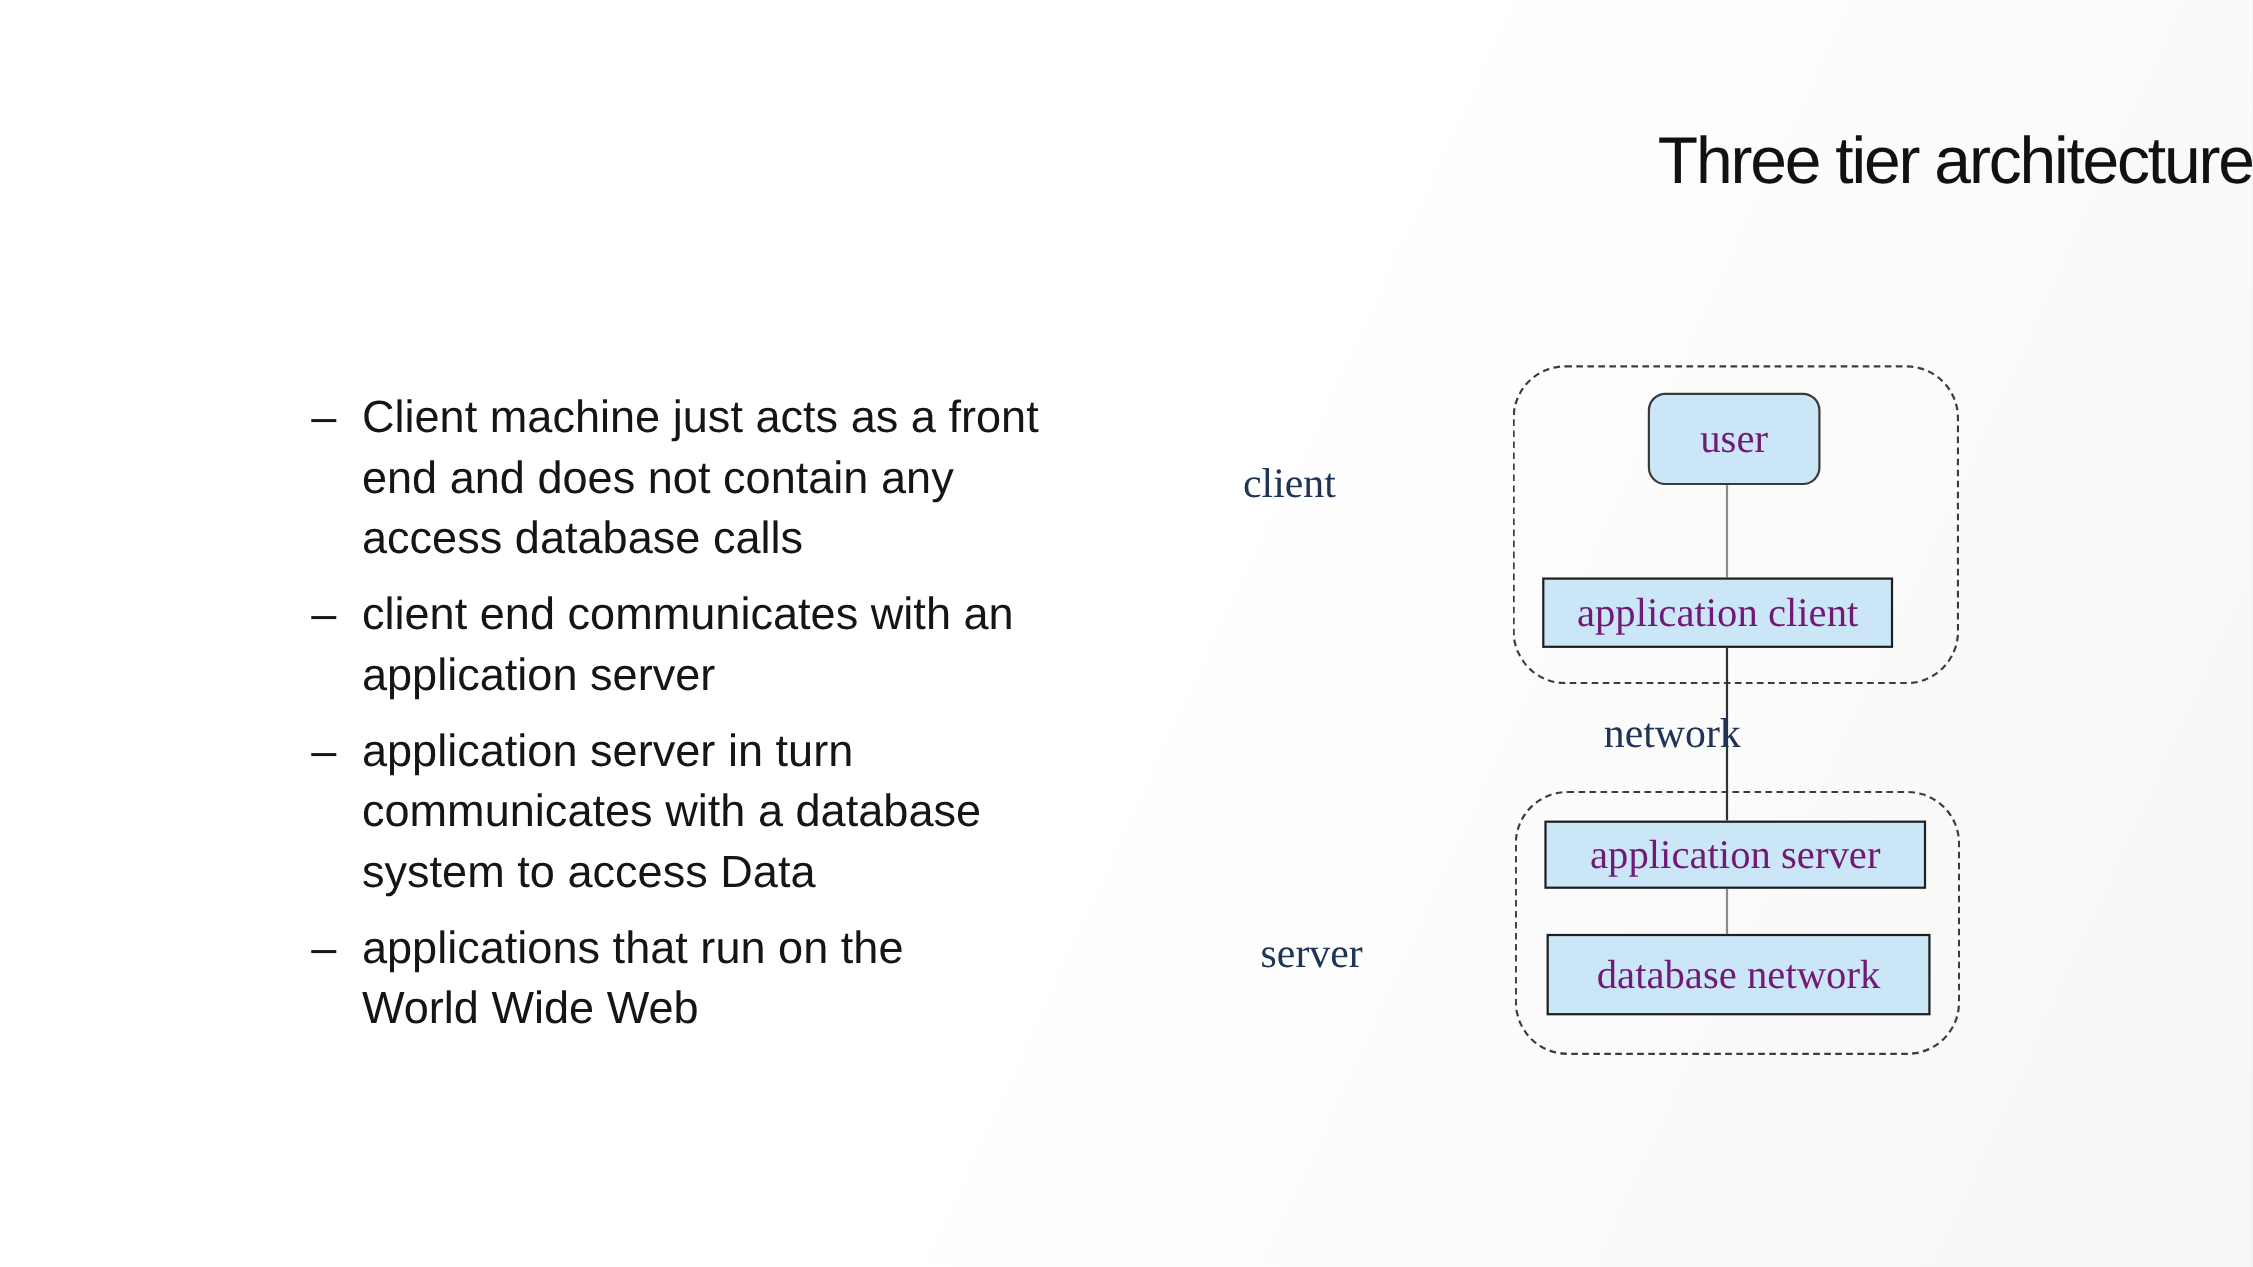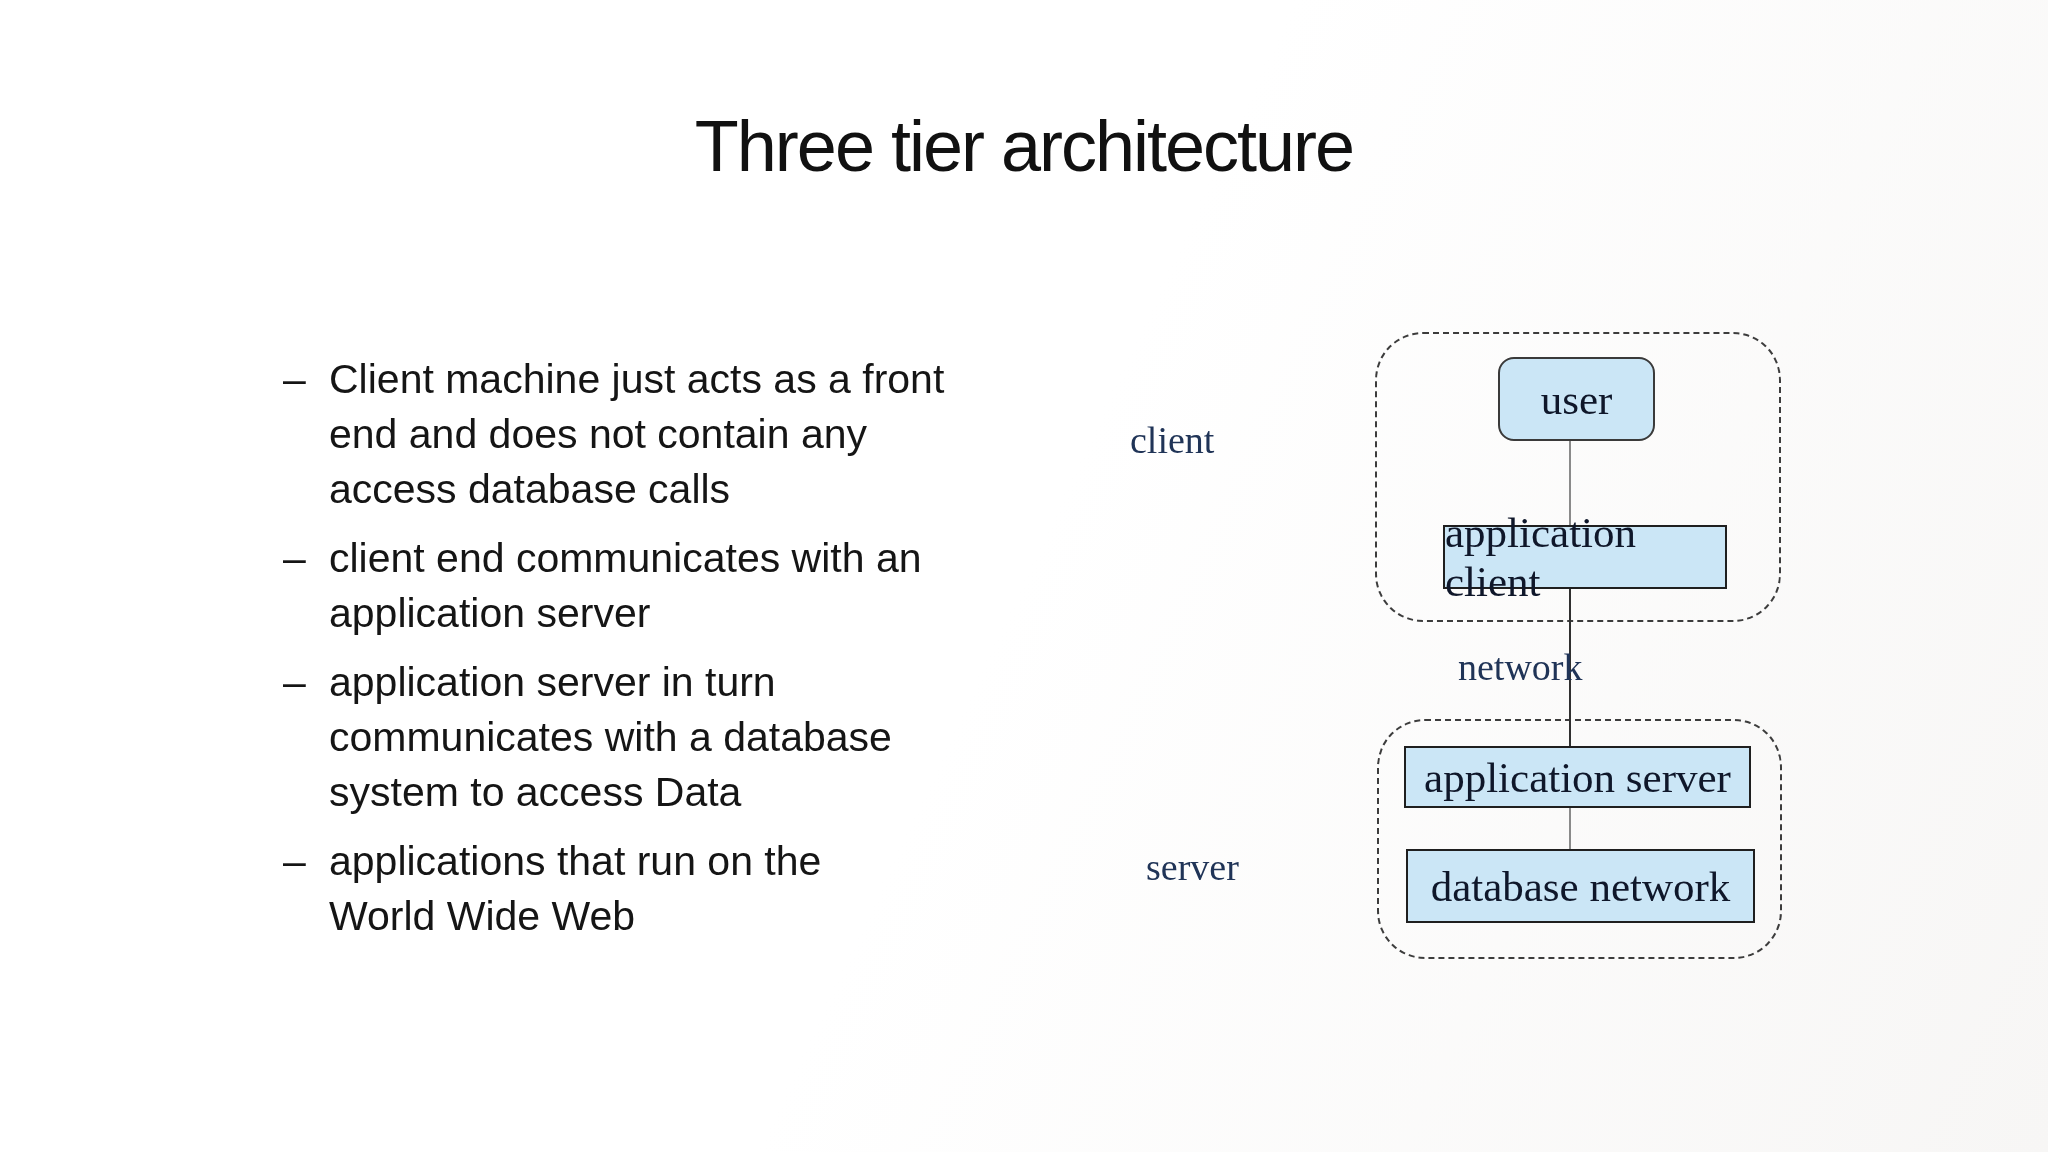--- a/index.html
+++ b/index.html
@@ -8,22 +8,22 @@
     width:2048px;height:1152px;
     background:linear-gradient(115deg,#ffffff 0%,#ffffff 50%,#f7f6f5 100%);
     overflow:hidden;
     font-family:"Liberation Sans",sans-serif;
     color:#151515;
   }
 
   
   .title{
     position:absolute;left:0;top:96px;width:100%;
-    text-align:center;
-    font-size:72px;line-height:100px;
+    text-align:right;
+    font-size:60px;line-height:100px;
     letter-spacing:-2px;
     font-weight:400;
     color:#111111;
   }
 
   
   .bullets{
     position:absolute;left:283px;top:352px;width:830px;
     list-style:none;margin:0;padding:0;
   }
@@ -54,25 +54,25 @@
   }
   .group-client{left:285px;top:12px;width:406px;height:290px;}
   .group-server{left:287px;top:399px;width:405px;height:240px;}
 
   .node{
     position:absolute;
     box-sizing:border-box;
     background:#cbe6f6;
     border:2px solid #1f1f1f;
     display:flex;align-items:center;justify-content:center;
-    font-size:43px;
-    color:#0f172a;
+    font-size:37px;
+    color:#701a75;
   }
   .node-user{left:408px;top:37px;width:157px;height:84px;border-radius:16px;border-color:#3a3a3a;}
-  .node-appclient{left:312px;top:205px;width:284px;height:64px;margin-left:41px;}
+  .node-appclient{left:312px;top:205px;width:319px;height:64px;}
   .node-appserver{left:314px;top:426px;width:347px;height:62px;}
   .node-database{left:316px;top:529px;width:349px;height:74px;}
 
   .connector{
     position:absolute;width:2px;left:479px;
   }
   .conn-user-appclient{top:121px;height:84px;background:#8a8a8a;}
   .conn-network{top:269px;height:157px;background:#303030;}
   .conn-appserver-db{top:488px;height:41px;background:#8a8a8a;}
 

